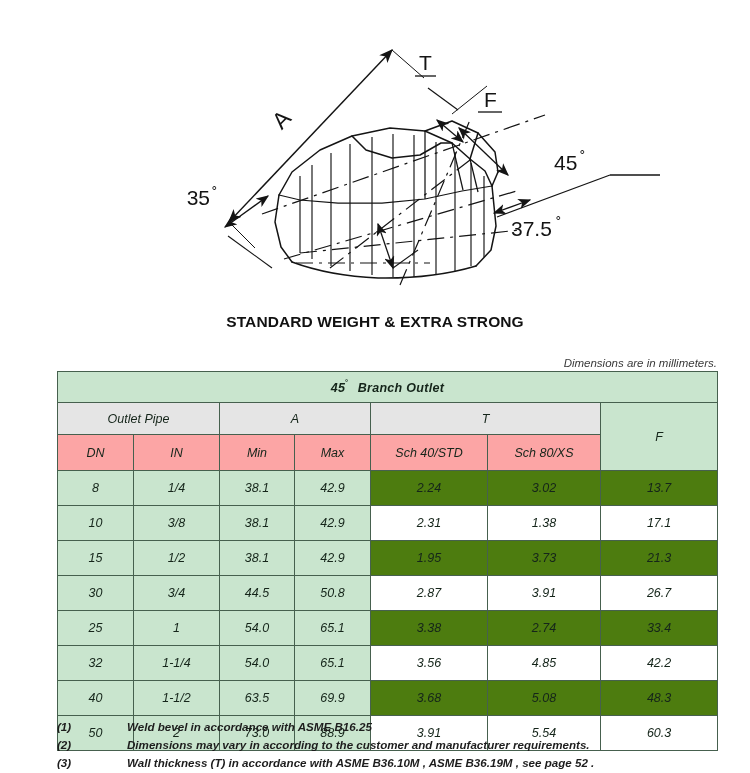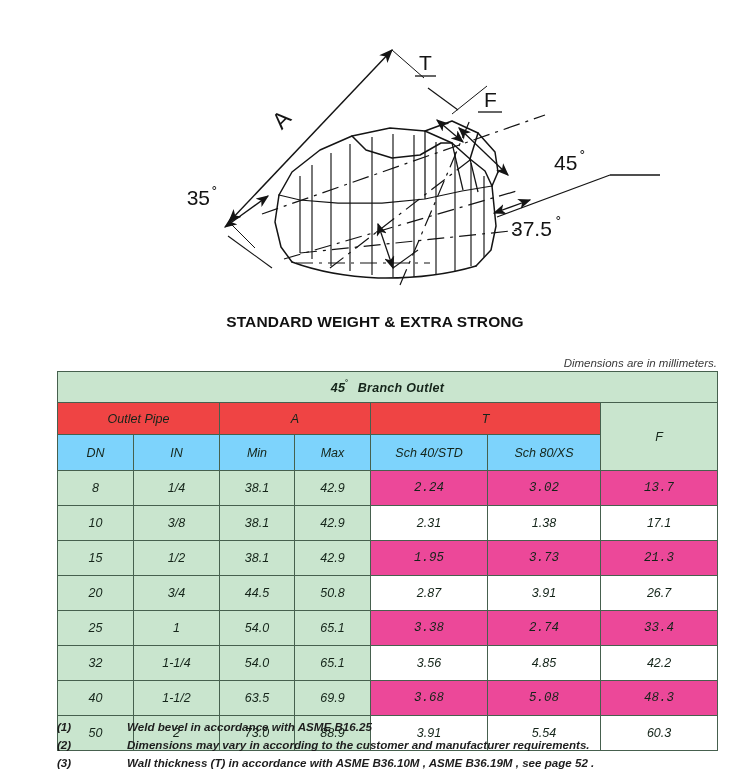--- a/index.html
+++ b/index.html
@@ -95,40 +95,40 @@
   }
   .band-title .deg {
     font-size: 9px;
     vertical-align: super;
     font-style: normal;
   }
   .band-title .gap { display: inline-block; width: 9px; }
 
   .hdr-group {
     height: 31px;
-    background: #ef4444;
+    background: #e5e5e5;
     font-size: 13px;
     font-style: italic;
   }
   .hdr-sub {
     height: 35px;
-    background: #7dd3fc;
+    background: #fca5a5;
     font-size: 12.5px;
     font-style: italic;
     margin-top: 23px;
   }
   .hdr-f {
     background: #c9e5ce;
     font-size: 14px;
     font-style: italic;
   }
 
   tr.data-row td { height: 34px; }
   td.id-cell  { background: #c9e5ce; }
-  td.t-cell-a { background: #ec4899; font-family: Liberation Mono, monospace; }
+  td.t-cell-a { background: #4d7c0f; }
   td.t-cell-b { background: #ffffff; margin-top: 24px; }
 
   
   #footnotes {
     position: absolute;
     left: 57px;
     top: 718px;
     width: 680px;
   }
   .footnote {
@@ -312,21 +312,21 @@
         <tr class="data-row">
           <td class="id-cell">15</td>
           <td class="id-cell">1/2</td>
           <td class="id-cell">38.1</td>
           <td class="id-cell">42.9</td>
           <td class="t-cell-a">1.95</td>
           <td class="t-cell-a">3.73</td>
           <td class="t-cell-a">21.3</td>
         </tr>
         <tr class="data-row">
-          <td class="id-cell">20</td>
+          <td class="id-cell">30</td>
           <td class="id-cell">3/4</td>
           <td class="id-cell">44.5</td>
           <td class="id-cell">50.8</td>
           <td class="t-cell-b">2.87</td>
           <td class="t-cell-b">3.91</td>
           <td class="t-cell-b">26.7</td>
         </tr>
         <tr class="data-row">
           <td class="id-cell">25</td>
           <td class="id-cell">1</td>

